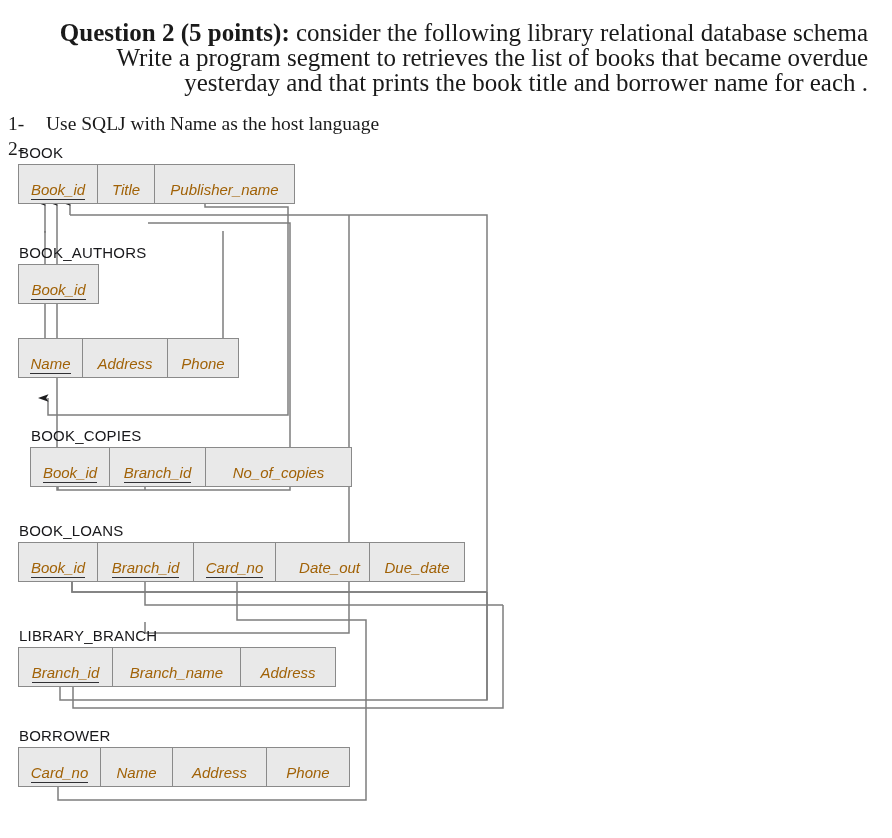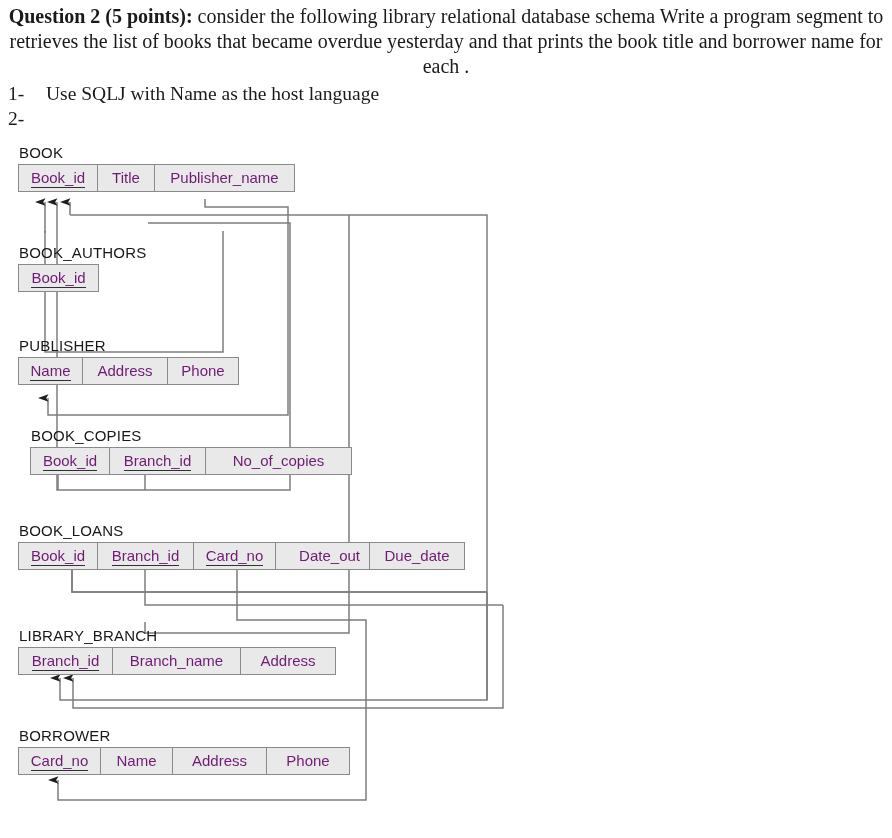--- a/index.html
+++ b/index.html
@@ -18,24 +18,24 @@
 
   
   #question-block {
     position: absolute;
     left: 8px;
     top: 4px;
     width: 876px;
   }
   #question-para {
     font-family: "Liberation Serif", serif;
-    font-size: 20px;
+    font-size: 25px;
     line-height: 25px;
-    margin: 0;
-    text-align: center;
+    margin: 16px;
+    text-align: right;
   }
   #question-para .q-label {
     font-weight: bold;
   }
   #task-list {
     margin: 2px 0 0 0;
     padding: 0;
     list-style: none;
   }
   #task-list li {
@@ -80,26 +80,27 @@
   }
   .rel-row {
     display: flex;
     border: 1.6px solid #8a8a8a;
     background: #e9e9e9;
     width: max-content;
   }
   .attr {
     font-family: "Liberation Sans", sans-serif;
     font-size: 15px;
-    color: #701a75;
-    padding: 4px 9px 5px 9px;
+    color: #a16207;
+    padding: 16px 9px 5px 9px;
     border-right: 1.4px solid #8a8a8a;
     text-align: center;
     white-space: nowrap;
     box-sizing: border-box;
+    font-style: italic;
   }
   .attr:last-child {
     border-right: none;
   }
   .attr.pk span {
     border-bottom: 1.4px solid #303034;
     padding-bottom: 1px;
   }
 </style>
 </head>
@@ -179,21 +180,20 @@
   </div>
 
   <div class="rel" style="left:18px; top:105px;">
     <div class="rel-name">BOOK_AUTHORS</div>
     <div class="rel-row">
       <div class="attr pk" style="width:79px;"><span>Book_id</span></div>
     </div>
   </div>
 
   <div class="rel" style="left:18px; top:198px;">
-    <div class="rel-name">PUBLISHER</div>
     <div class="rel-row">
       <div class="attr pk" style="width:64px;"><span>Name</span></div>
       <div class="attr" style="width:85px;"><span>Address</span></div>
       <div class="attr" style="width:70px;"><span>Phone</span></div>
     </div>
   </div>
 
   <div class="rel" style="left:18px; top:288px;margin-left:12px;">
     <div class="rel-name">BOOK_COPIES</div>
     <div class="rel-row">

